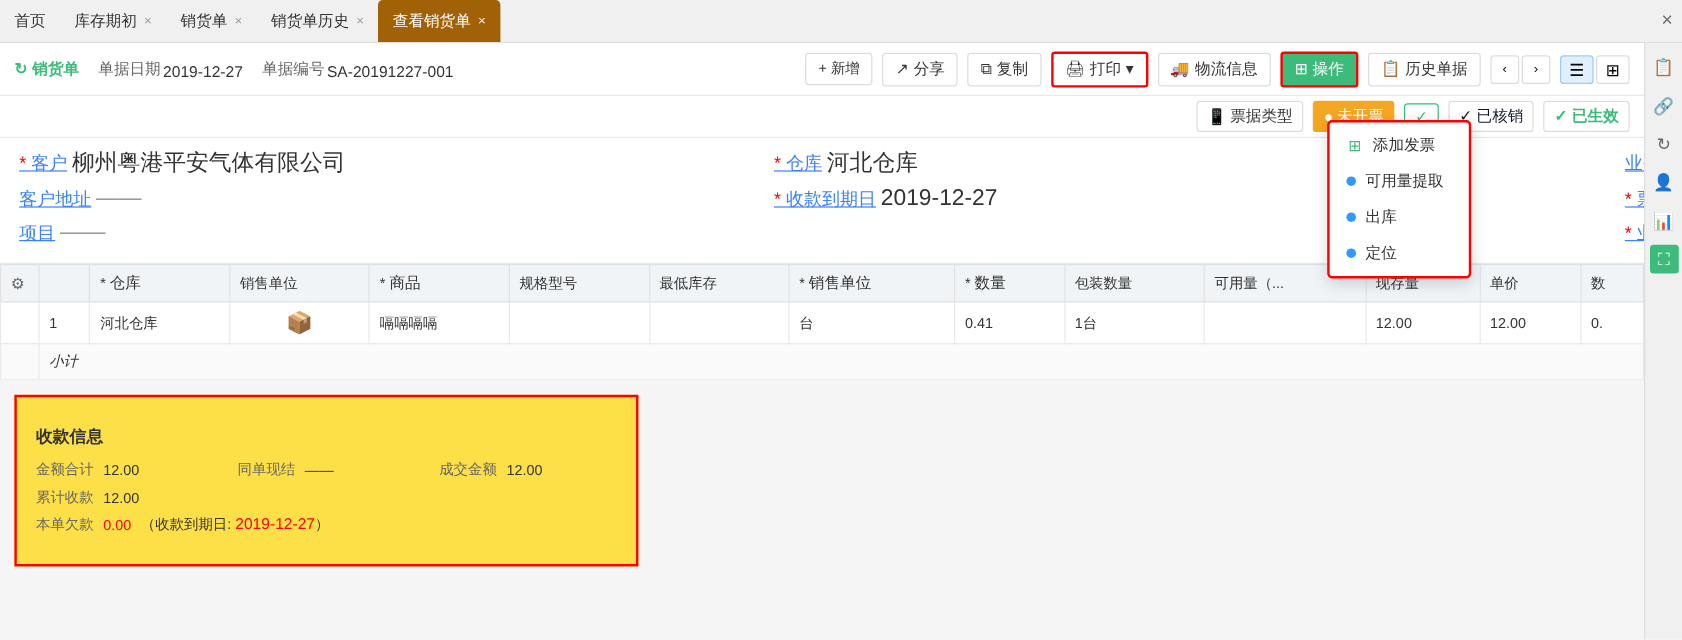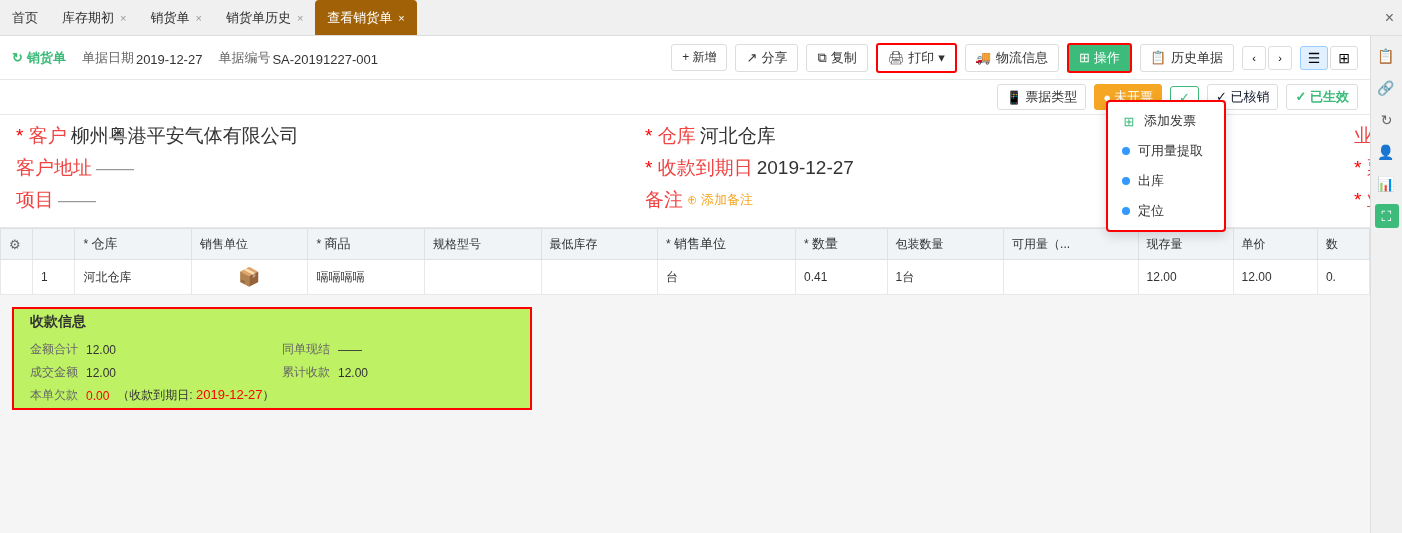--- a/index.html
+++ b/index.html
@@ -142,24 +142,25 @@
       display: flex; align-items: center;
       margin-bottom: 6px;
       gap: 0;
     }
     .form-cell {
       display: flex; align-items: center;
       flex: 1;
       min-width: 0;
     }
     .form-label {
-      color: #ef4444;
+      color: #3b82f6;
       white-space: nowrap;
       margin-right: 4px;
-      font-size: 19px;
+      font-size: 15px;
+      text-decoration: underline;
     }
     .form-label.required::before {
       content: '* ';
       color: red;
     }
     .form-value {
       color: #333;
       font-size: 19px;
       font-weight: 500;
     }
@@ -194,34 +195,34 @@
       white-space: nowrap;
     }
     .data-table tr:nth-child(even) { background: #fafafa; }
     .data-table .subtotal { background: #f9f9f9; color: #666; font-style: italic; }
     .settings-col { width: 32px; text-align: center; }
     .gear-icon { color: #666; cursor: pointer; }
 
     
     .payment-box {
       border: 2px solid red;
-      background: #bef264;
-      padding: 4px 16px;
+      background: #fde047;
+      padding: 24px 16px;
       width: 520px;
       margin: 8px 12px;
     }
     .payment-title {
       font-weight: 600;
       font-size: 14px;
       color: #333;
       margin-bottom: 10px;
     }
     .payment-grid {
       display: grid;
-      grid-template-columns: 1fr 1fr;
+      grid-template-columns: 1fr 1fr 1fr;
       gap: 6px 20px;
     }
     .payment-row {
       display: flex; align-items: center; gap: 8px;
     }
     .payment-label { color: #666; font-size: 12px; white-space: nowrap; }
     .payment-value { color: #333; font-size: 12px; }
     .payment-value.red { color: red; }
 
     
@@ -413,27 +414,20 @@
         </div>
         <div class="form-cell" style="flex:0; white-space:nowrap; margin-left:80px; display:flex; align-items:center; gap:8px;">
           <span class="form-label required">票据类型</span>
 
         </div>
       </div>
       <div class="form-row">
         <div class="form-cell">
           <span class="form-label">项目</span>
           <span class="form-value placeholder">——</span>
-        </div>
-        <div class="form-cell">
-          <span class="form-label">备注</span>
-          <span style="color:#f5a623; cursor:pointer;">
-            <span>⊕</span>
-            <span>添加备注</span>
-          </span>
         </div>
         <div class="form-cell" style="flex:0; white-space:nowrap; margin-left:80px; display:flex; align-items:center; gap:8px;">
           <span class="form-label required">业务员孟</span>
 
         </div>
       </div>
     </div>
 
     <div class="table-wrapper">
       <table class="data-table">
@@ -469,20 +463,24 @@
             <td></td>
             <td></td>
             <td>台</td>
             <td>0.41</td>
             <td>1台</td>
             <td></td>
             <td>12.00</td>
             <td>12.00</td>
             <td>0.</td>
           </tr>
+          <tr class="subtotal">
+            <td></td>
+            <td colspan="13">小计</td>
+          </tr>
         </tbody>
       </table>
     </div>
 
     <div style="display:flex; padding-top:4px; background:#f5f5f5;">
       <div class="payment-box">
         <div class="payment-title">收款信息</div>
         <div class="payment-grid">
           <div class="payment-row">
             <span class="payment-label">金额合计</span>

